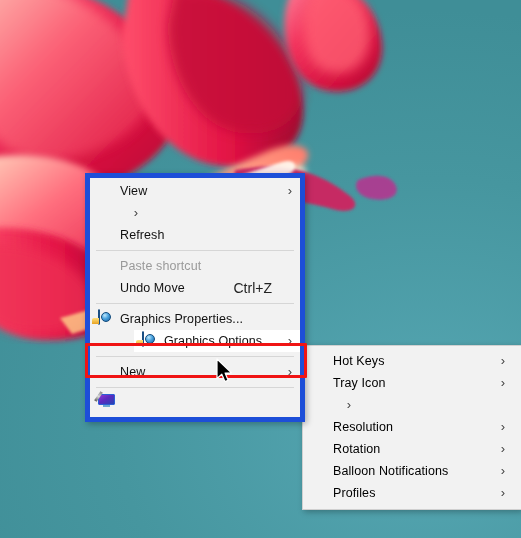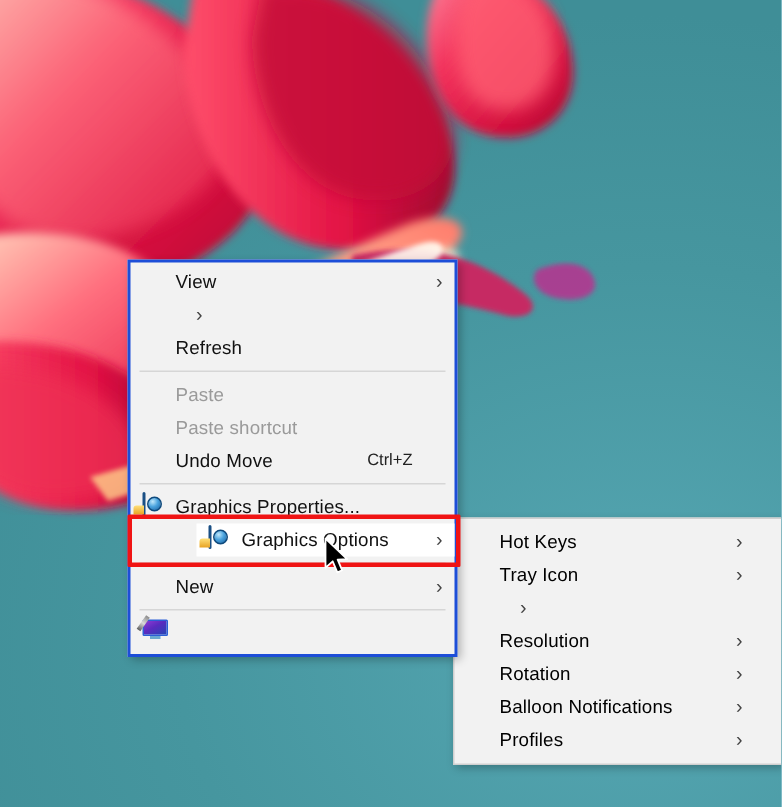--- a/index.html
+++ b/index.html
@@ -31,21 +31,21 @@
       radial-gradient(ellipse 520px 420px at 430px 430px, #56a7b3 0%, #46969f 60%, #3f8e97 100%);
   }
 
   
   #context-menu {
     position: absolute;
     left: 85px;
     top: 173px;
     width: 220px;
     background: #f2f2f2;
-    border: 2px solid #1d4ed8;
+    border: 5px solid #1d4ed8;
     box-shadow: 2px 2px 6px rgba(0,0,0,0.28);
     padding: 2px 0 3px 0;
     box-sizing: border-box;
     font-size: 12.5px;
     color: #111;
     z-index: 20;
   }
   .mi {
     position: relative;
     display: flex;
@@ -65,21 +65,21 @@
   .mi .ico.blank { background: none; }
   .mi .lbl {
     flex: 1 1 auto;
     font-size: 12.5px;
     letter-spacing: 0.1px;
     line-height: 22px;
   }
   .mi.disabled .lbl { color: #9a9a9a; }
   .mi .accel {
     color: #222;
-    font-size: 11px;
+    font-size: 14px;
     margin-left: 12px;
     padding-right: 2px;
   }
   .mi .arrow {
     width: 10px;
     text-align: right;
     color: #444;
     font-size: 13px;
     line-height: 22px;
     margin-left: 8px;
@@ -178,21 +178,21 @@
     top: 345px;
     width: 219px;
     background: #f2f2f2;
     border: 1px solid #d0d0d0;
     border-right: none;
     box-shadow: 2px 2px 6px rgba(0,0,0,0.28);
     padding: 4px 0 5px 0;
     box-sizing: border-box;
     z-index: 15;
   }
-  #submenu .mi { height: 22px; padding-left: 30px; padding-right: 26px; }
+  #submenu .mi { height: 22px; padding-left: 30px; padding-right: 16px; }
 
   
   #highlight-box {
     position: absolute;
     left: 85px;
     top: 343px;
     width: 222px;
     height: 35px;
     border: 3px solid #f01414;
     box-sizing: border-box;
@@ -290,25 +290,20 @@
         <span class="arrow">›</span>
       </div>
       <div class="mi">
         <span class="ico blank"></span>
         <span class="lbl">Refresh</span>
         <span class="arrow"></span>
       </div>
       <div class="sep"></div>
       <div class="mi disabled">
         <span class="ico blank"></span>
-        <span class="lbl">Paste</span>
-        <span class="arrow"></span>
-      </div>
-      <div class="mi disabled">
-        <span class="ico blank"></span>
         <span class="lbl">Paste shortcut</span>
         <span class="arrow"></span>
       </div>
       <div class="mi">
         <span class="ico blank"></span>
         <span class="lbl">Undo Move</span>
         <span class="accel">Ctrl+Z</span>
         <span class="arrow"></span>
       </div>
       <div class="sep"></div>

